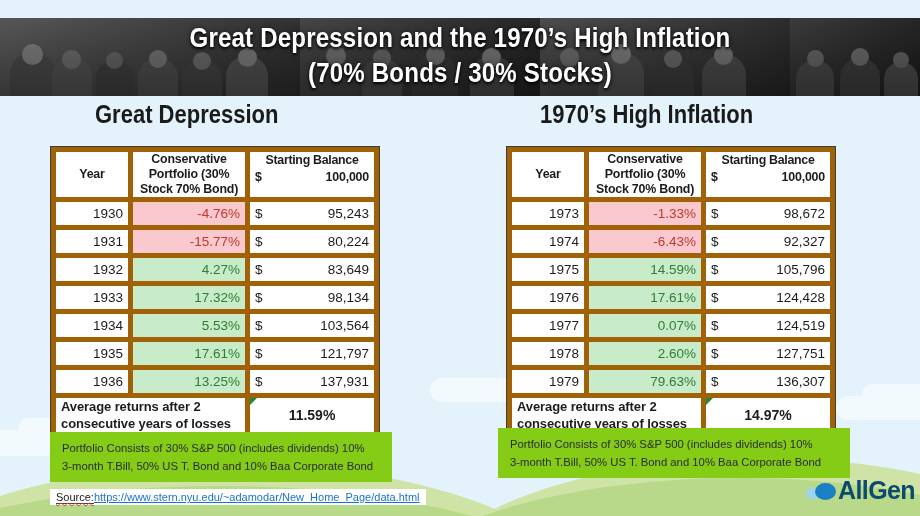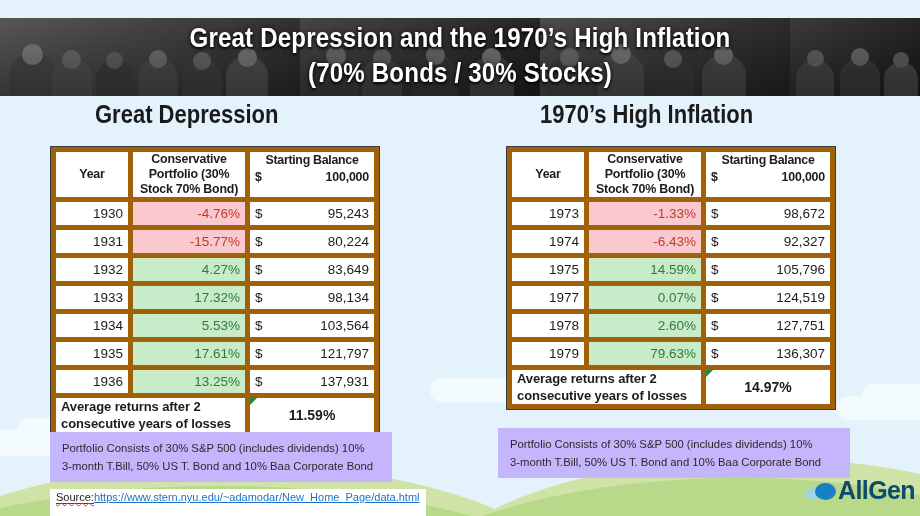--- a/index.html
+++ b/index.html
@@ -60,27 +60,27 @@
   .neg{background:#f9c9cf;color:#c0392b;}
   .pos{background:#c8ebca;color:#2e7d32;}
   .sum-row td{border-top:1.6px solid #3c3c3c;}
   .sum-label{font-weight:bold;font-size:13px;line-height:17px;
              text-align:left;padding:3px 4px 3px 10px;letter-spacing:-.1px;}
   .sum-val{font-weight:bold;font-size:14px;text-align:center;position:relative;}
   .tri{position:absolute;left:0;top:0;width:0;height:0;
        border-left:7px solid #1e8b3a;border-bottom:7px solid transparent;}
 
   
-  .note{position:absolute;background:#c4b5fd;color:#2b2b2b;font-size:11.3px;
+  .note{position:absolute;background:#84cc16;color:#2b2b2b;font-size:11.3px;
         line-height:18px;padding:7px 10px 7px 12px;white-space:pre-line;}
   #note-left{left:50px;top:432px;width:320px;}
   #note-right{left:498px;top:428px;width:330px;}
 
   .source{position:absolute;left:50px;top:489px;background:#ffffff;
-          padding:2px 6px 14px 6px;font-size:11px;white-space:nowrap;}
+          padding:2px 6px 2px 6px;font-size:11px;white-space:nowrap;}
   .source .lbl{color:#1a1a1a;border-bottom:1px solid #444;
                text-decoration-line:underline;text-decoration-style:wavy;
                text-decoration-color:#e03131;text-decoration-thickness:1px;}
   .source .url{color:#1a73c8;text-decoration:underline;}
 
   
   .logo{position:absolute;left:806px;top:476px;height:30px;}
   .logo .dot-sm{position:absolute;left:0;top:12px;width:13px;height:11px;
                 background:#9fd3ef;border-radius:50%;}
   .logo .dot-lg{position:absolute;left:9px;top:7px;width:21px;height:17px;
@@ -247,20 +247,25 @@
             <td class="c-year">1974</td>
             <td class="c-pct neg">-6.43%</td>
             <td class="c-bal"><span class="dollar">$</span><span>92,327</span></td>
           </tr>
           <tr>
             <td class="c-year">1975</td>
             <td class="c-pct pos">14.59%</td>
             <td class="c-bal"><span class="dollar">$</span><span>105,796</span></td>
           </tr>
           <tr>
+            <td class="c-year">1976</td>
+            <td class="c-pct pos">17.61%</td>
+            <td class="c-bal"><span class="dollar">$</span><span>124,428</span></td>
+          </tr>
+          <tr>
             <td class="c-year">1977</td>
             <td class="c-pct pos">0.07%</td>
             <td class="c-bal"><span class="dollar">$</span><span>124,519</span></td>
           </tr>
           <tr>
             <td class="c-year">1978</td>
             <td class="c-pct pos">2.60%</td>
             <td class="c-bal"><span class="dollar">$</span><span>127,751</span></td>
           </tr>
           <tr>

